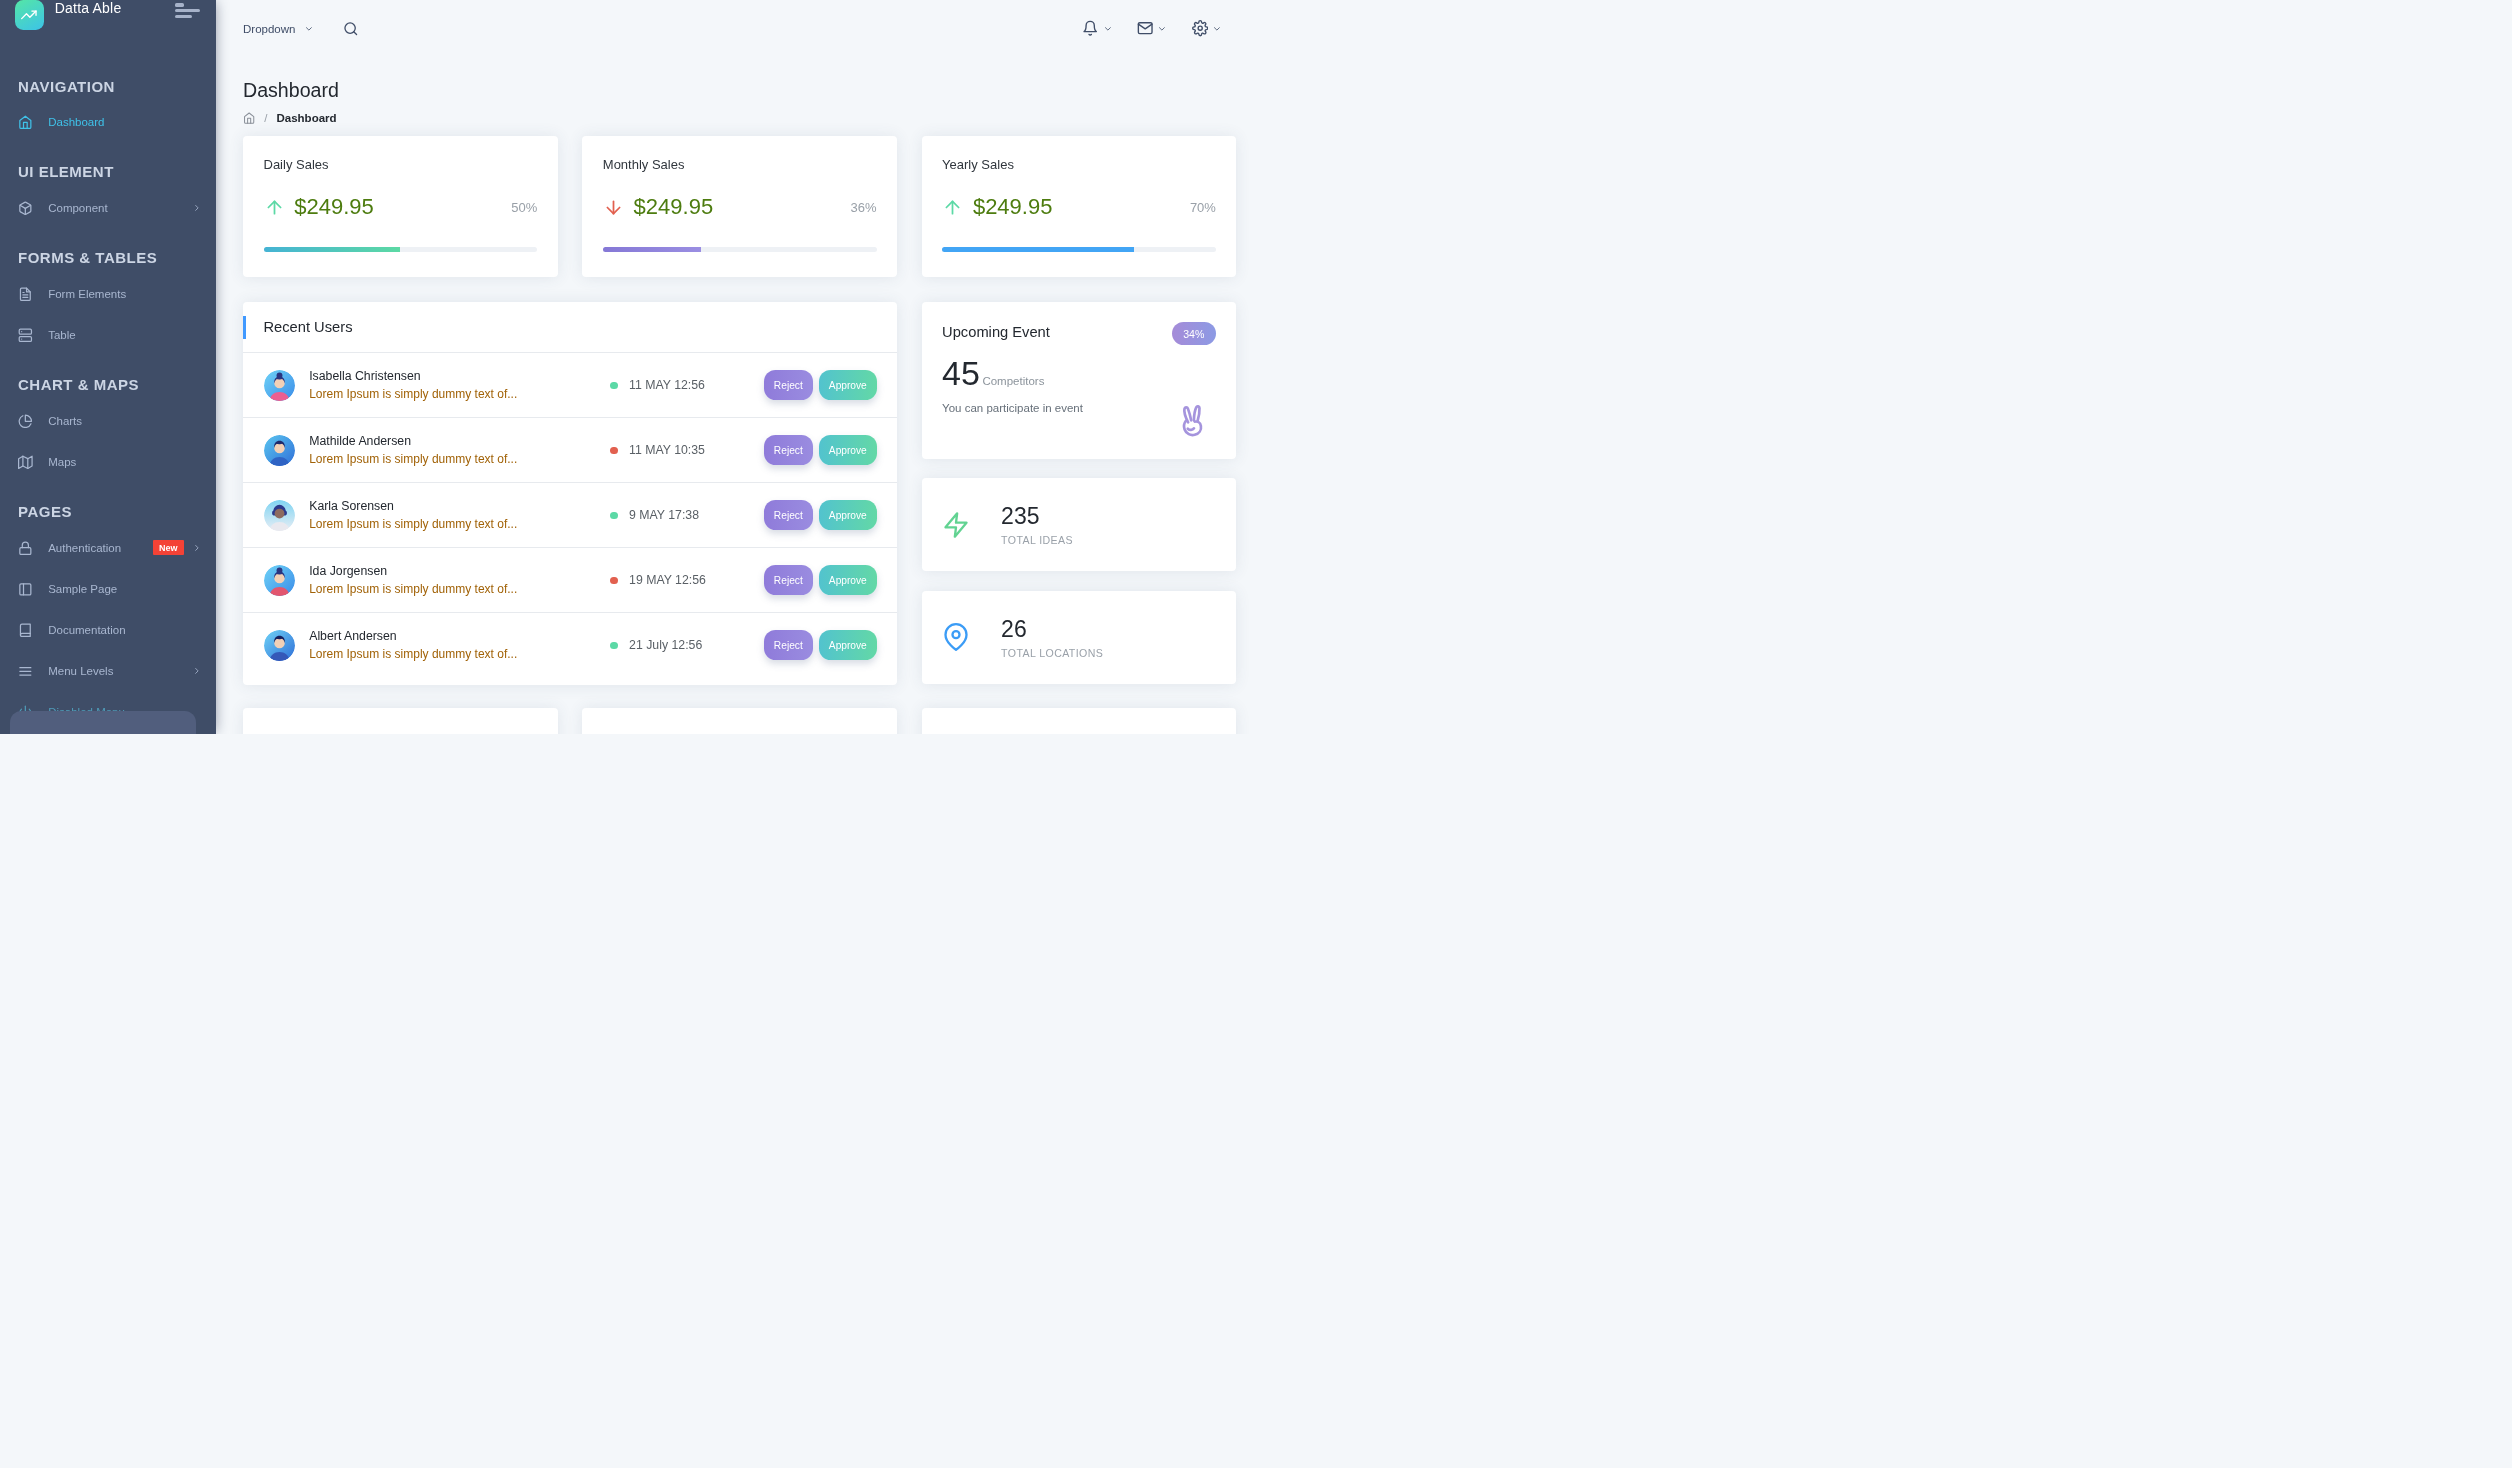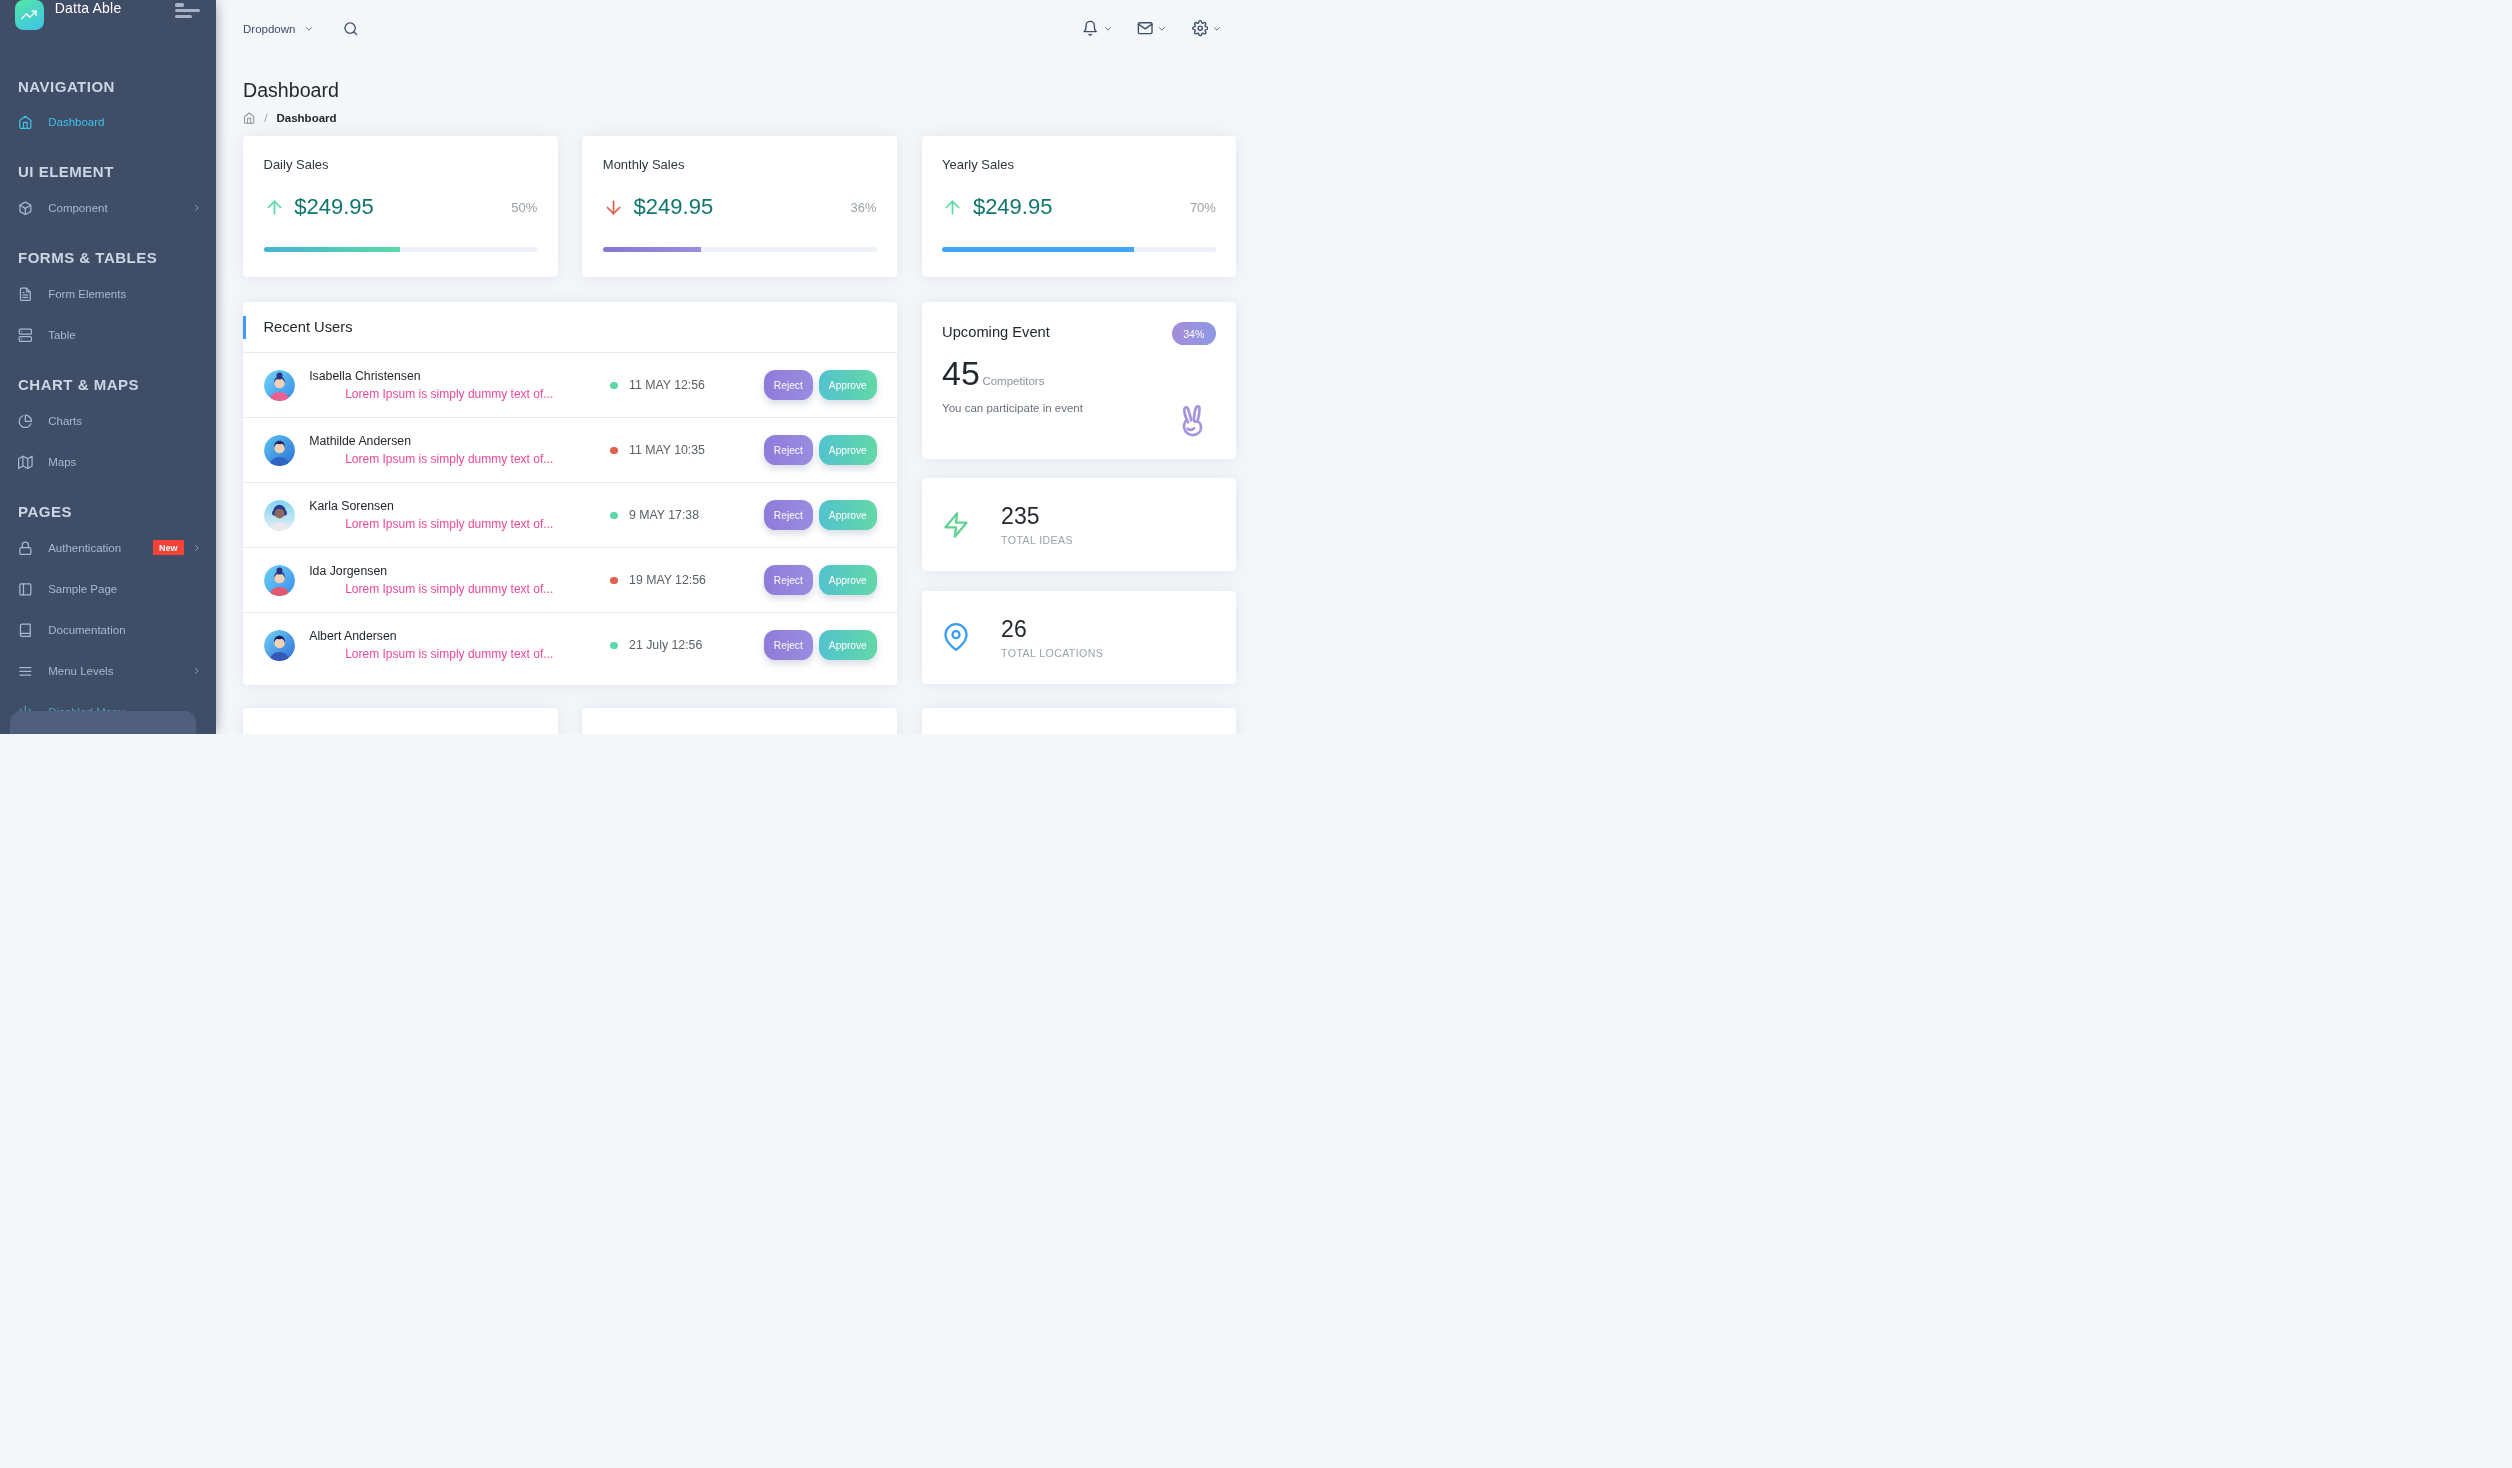--- a/index.html
+++ b/index.html
@@ -67,39 +67,39 @@
   .span2 { grid-column:span 2; }
 
   
   .stat { height:141px; padding:20.5px; }
   .stat-title { font-size:13px; color:#30363d; line-height:16.4px; }
   .stat-mid { display:flex; align-items:center; margin-top:19.6px; height:29.5px; }
   .stat-mid .arr { width:21px; height:21px; margin-right:9.8px; }
   .stat-mid .arr svg { width:21px; height:21px; display:block; }
   .arr.up svg { stroke:var(--green,#5cd9a6); }
   .arr.down svg { stroke:var(--red,#e2604f); }
-  .stat-value { font-size:22px; color:#0f766e; }
+  .stat-value { font-size:22px; color:#4d7c0f; }
   .stat-pct { margin-left:auto; font-size:13px; color:#99a0a8; }
   .progress { margin-top:24.5px; height:5.7px; border-radius:3.3px; background:#eef1f5; overflow:hidden; }
   .progress .fill { height:100%; }
   .fill-daily { background:linear-gradient(90deg,#45b3d4,#5cd9a4); }
   .fill-monthly { background:linear-gradient(90deg,#8578d6,#9a8ee2); }
   .fill-yearly { background:var(--blue,#42a5f5); }
 
   
   .recent { height:383px; overflow:hidden; }
   .r-head { position:relative; padding:16.4px 20.5px 14.7px; }
   .r-head:before { content:""; position:absolute; left:0; top:14px; width:3.3px; height:23px;
     background:var(--accent-blue,#4099ff); }
   .r-title { font-size:14.7px; color:#23282f; line-height:19.6px; }
   .u-row { display:flex; align-items:center; height:65px; padding:0 20.5px; border-top:0.8px solid #e7eaee; }
   .avatar { width:31px; height:31px; border-radius:50%; flex:none; }
   .u-info { width:301px; margin-left:14.7px; padding-right:16.4px; }
   .u-name { font-size:12.3px; color:#23282f; line-height:18px; white-space:nowrap; }
-  .u-desc { font-size:12px; color:#ec4899; line-height:18px; white-space:nowrap;margin-left:36px; }
+  .u-desc { font-size:12px; color:#a16207; line-height:18px; white-space:nowrap; }
   .u-when { display:flex; align-items:center; }
   .dot { width:7.4px; height:7.4px; border-radius:50%; margin-right:11.5px; }
   .dot.green { background:var(--green,#5cd9a6); }
   .dot.red { background:var(--red,#e2604f); }
   .u-time { font-size:12.3px; color:#5a6066; white-space:nowrap; }
   .u-actions { margin-left:auto; display:flex; gap:6.5px; }
   .pill { border:none; color:#fff; font-size:10.2px; font-family:inherit; height:30px; padding:0 9.8px;
     border-radius:11.5px; cursor:pointer; box-shadow:0 4.1px 7.4px rgba(105,120,150,.25); }
   .pill.reject { background:linear-gradient(90deg,#8f7bda,#9a8ce0); }
   .pill.approve { background:linear-gradient(90deg,#52c3ce,#63d8a6); }

